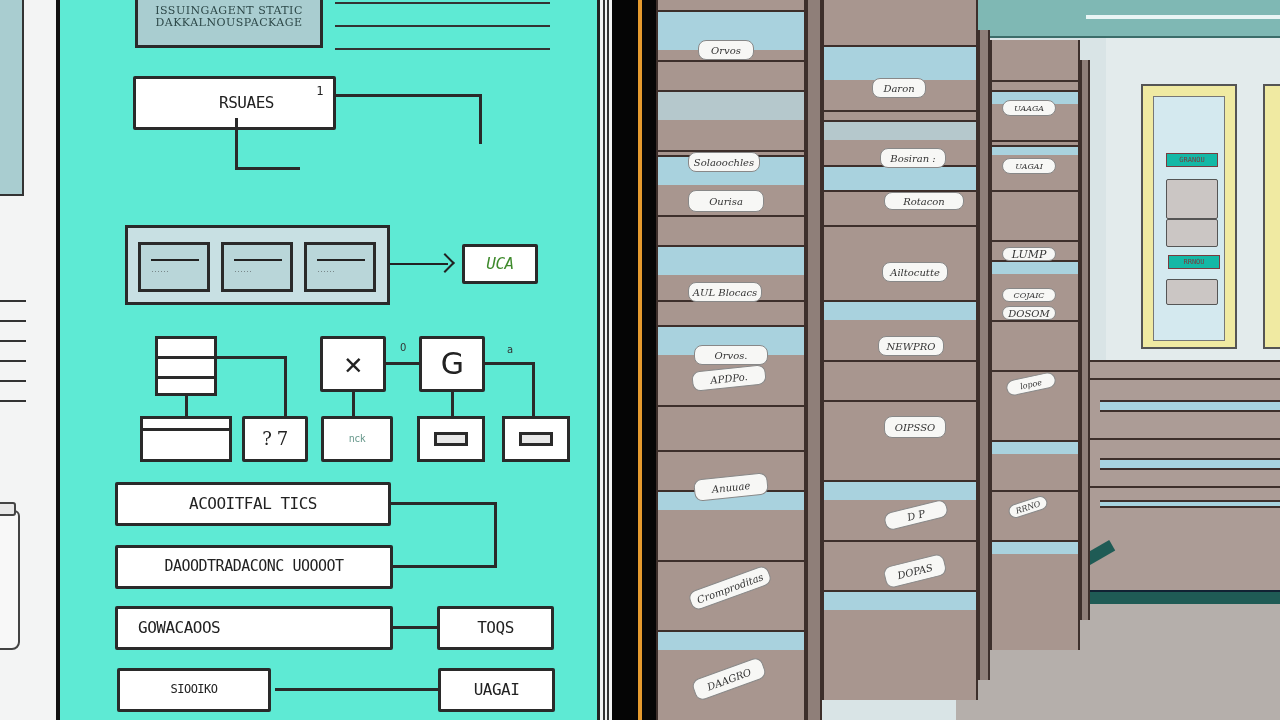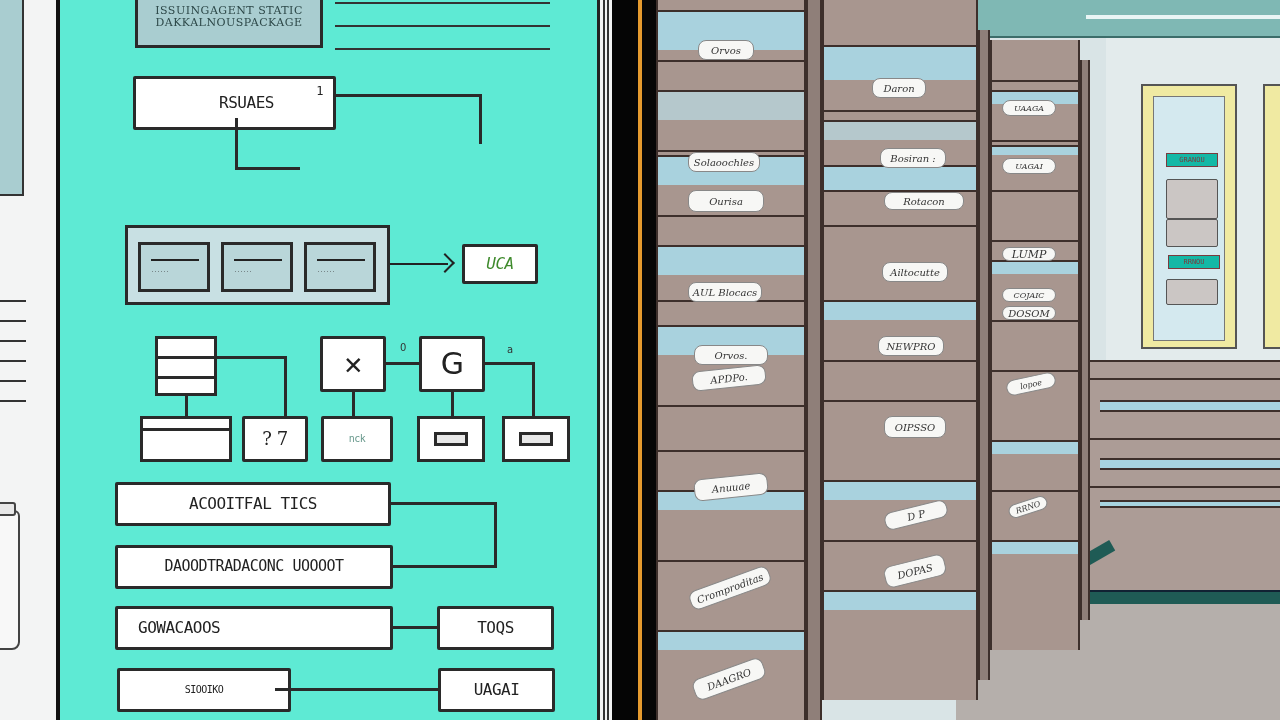--- a/index.html
+++ b/index.html
@@ -150,21 +150,21 @@
   <div class="box" style="left:55px;top:482px;width:276px;height:44px;font-size:16px;">ACOOITFAL TICS</div>
   <div class="wire" style="left:331px;top:502px;width:106px;height:3px;"></div>
   <div class="wire" style="left:434px;top:502px;width:3px;height:66px;"></div>
   <div class="wire" style="left:331px;top:565px;width:106px;height:3px;"></div>
   <div class="box" style="left:55px;top:545px;width:278px;height:44px;font-size:15px;">DAOODTRADACONC UOOOOT</div>
 
   <div class="box" style="left:55px;top:606px;width:278px;height:44px;font-size:16px;justify-content:flex-start;padding-left:20px;">GOWACAOOS</div>
   <div class="wire" style="left:333px;top:626px;width:46px;height:3px;"></div>
   <div class="box" style="left:377px;top:606px;width:117px;height:44px;font-size:16px;">TOQS</div>
 
-  <div class="box" style="left:57px;top:668px;width:174px;height:44px;font-size:10px;">SIOOIKO</div>
+  <div class="box" style="left:57px;top:668px;width:154px;height:44px;font-size:12px;">SIOOIKO</div>
   <div class="wire" style="left:215px;top:688px;width:164px;height:3px;"></div>
   <div class="box" style="left:378px;top:668px;width:117px;height:44px;font-size:16px;">UAGAI</div>
 </div>
 
 <div id="binding"></div>
 <div id="binding2"></div>
 <div id="binding3"></div>
 <div id="black-band"></div>
 <div id="orange-line"></div>
 <div id="black-band2"></div>

